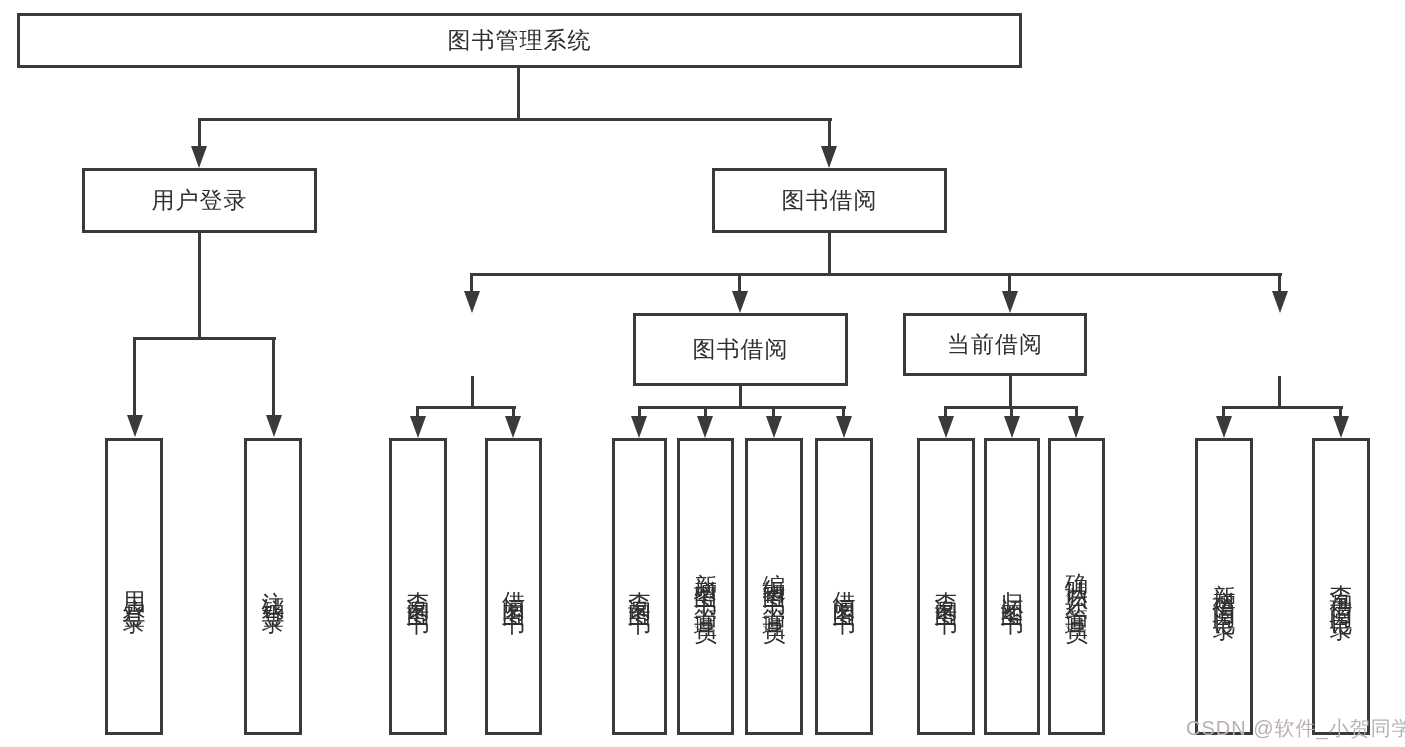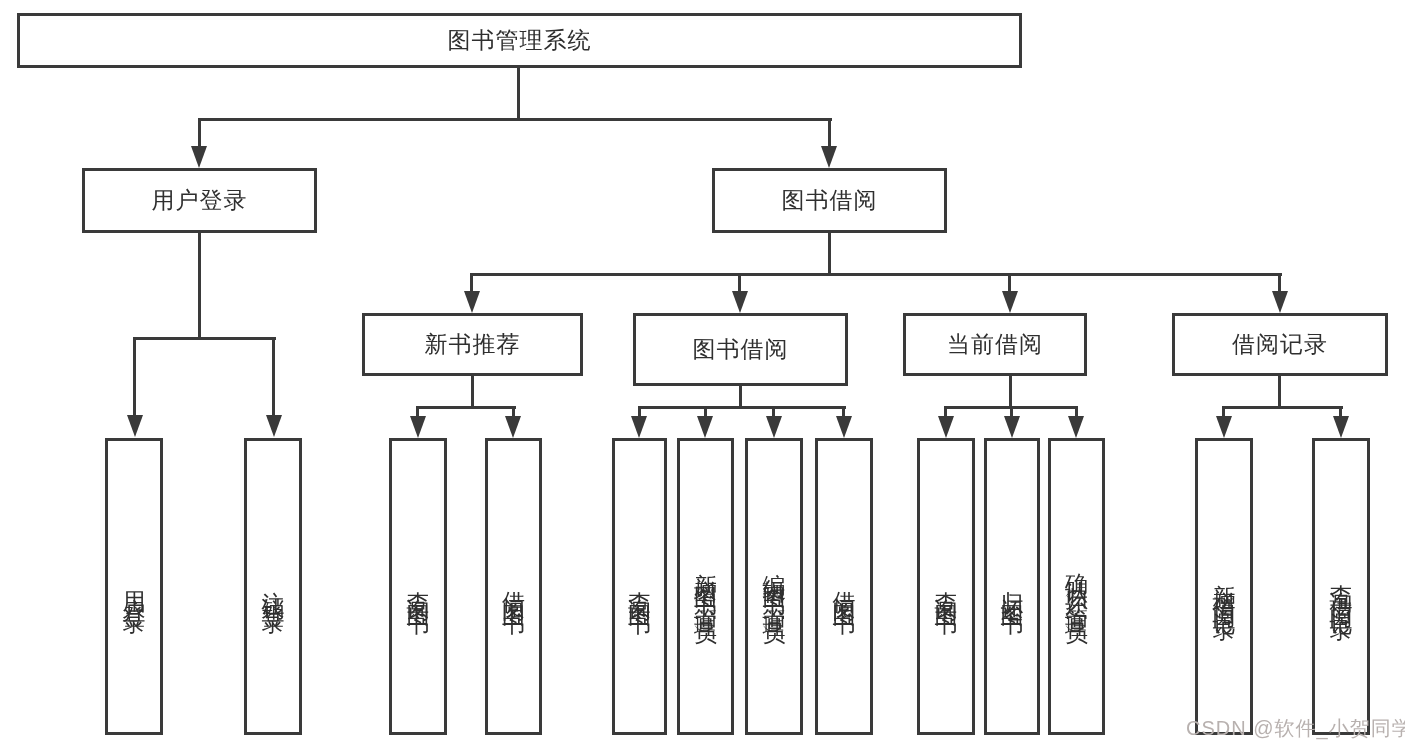--- a/index.html
+++ b/index.html
@@ -123,31 +123,25 @@
     <span class="lbl">图书管理系统</span>
   </div>
 
   <div class="box hbox" style="left:82px;top:168px;width:235px;height:65px">
     <span class="lbl">用户登录</span>
   </div>
   <div class="box hbox" style="left:712px;top:168px;width:235px;height:65px">
     <span class="lbl">图书借阅</span>
   </div>
 
-  <div class="box hbox" style="left:362px;top:313px;width:221px;height:63px">
-    <span class="lbl">新书推荐</span>
-  </div>
   <div class="box hbox" style="left:633px;top:313px;width:215px;height:73px">
     <span class="lbl">图书借阅</span>
   </div>
   <div class="box hbox" style="left:903px;top:313px;width:184px;height:63px">
     <span class="lbl">当前借阅</span>
-  </div>
-  <div class="box hbox" style="left:1172px;top:313px;width:216px;height:63px">
-    <span class="lbl">借阅记录</span>
   </div>
 
   <div class="box vbox" style="left:105px;top:438px;width:58px;height:297px">
     <span class="lbl">用户登录</span>
   </div>
   <div class="box vbox" style="left:244px;top:438px;width:58px;height:297px">
     <span class="lbl">注销登录</span>
   </div>
   <div class="box vbox" style="left:389px;top:438px;width:58px;height:297px">
     <span class="lbl">查询图书</span>

